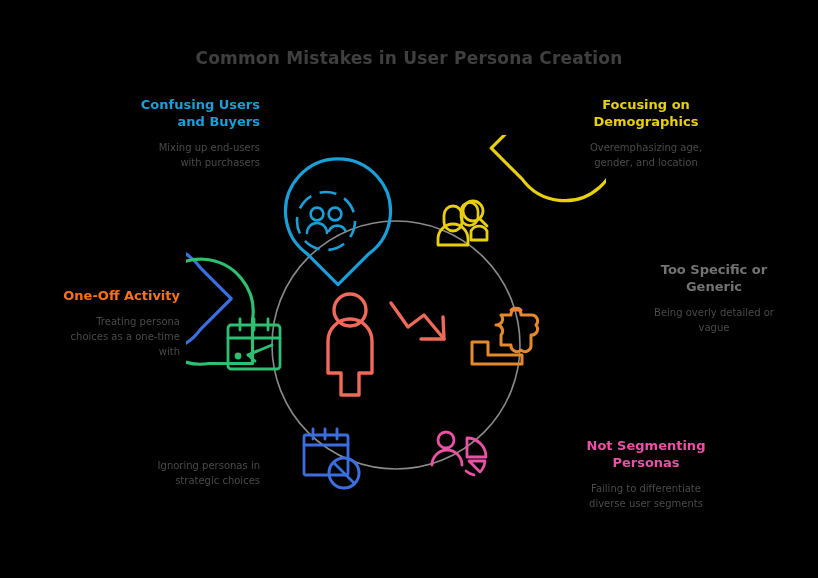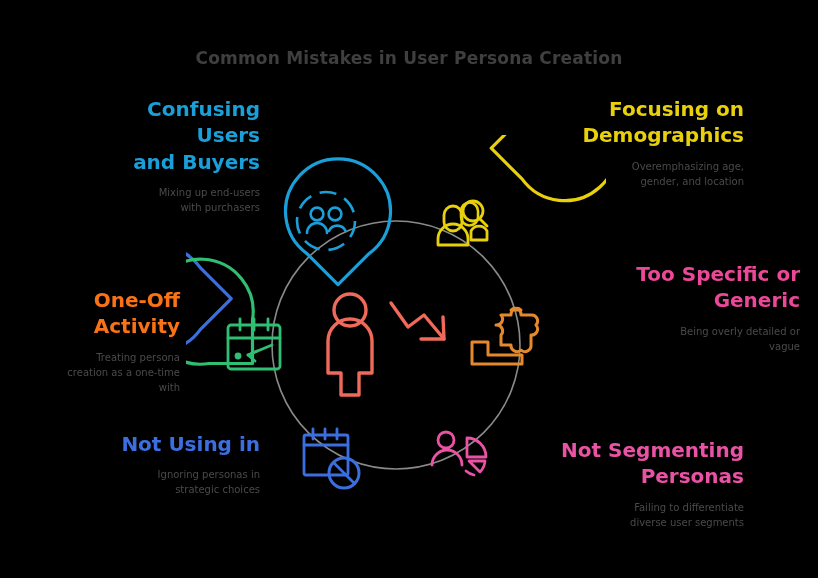--- a/index.html
+++ b/index.html
@@ -36,45 +36,45 @@
     position: absolute;
     left: 186px;
     top: 135px;
     width: 420px;
     height: 420px;
   }
   .lbl {
     position: absolute;
   }
   .lbl .head {
-    font-size: 20px;
+    font-size: 13px;
     font-weight: bold;
     line-height: 1.32;
     margin: 0 0 10px 0;
   }
   .lbl .desc {
     font-size: 10px;
     color: #4a4a4a;
     line-height: 1.5;
     margin: 0;
   }
   .align-r { text-align: right; }
-  .align-l { text-align: right; }
+  .align-l { text-align: center; }
 
   
   #lbl-confusing   { left: 78px;  top: 96px;  width: 182px; }
   #lbl-demographics{ left: 548px; top: 96px;  width: 196px; }
   #lbl-specific    { left: 628px; top: 261px; width: 172px; }
   #lbl-segmenting  { left: 548px; top: 431px; width: 196px; }
   #lbl-decision    { left: 66px;  top: 431px; width: 194px; }
   #lbl-oneoff      { left: 20px;  top: 287px; width: 160px; }
 
   #c-confusing    { color: #1b9fd8; }
   #c-demographics { color: #e8d00a; }
-  #c-specific     { color: #ec4899; }
+  #c-specific     { color: #737373; }
   #c-segmenting   { color: #ea52a5; margin-top: 6px; }
   #c-decision     { color: #3b6fe0; }
   #c-oneoff       { color: #f97316; }
 </style>
 </head>
 <body>
 
 <div id="stage">
 
   <div id="title">Common Mistakes in User Persona Creation</div>
@@ -118,35 +118,35 @@
       <span>Personas</span>
     </div>
     <div class="desc">
       <span>Failing to differentiate</span><br>
       <span>diverse user segments</span>
     </div>
   </div>
 
   <div class="lbl align-r" id="lbl-decision">
     <div class="head" id="c-decision">
-      <span>Not Using in</span><br>
+      <br>
     </div>
     <div class="desc">
       <span>Ignoring personas in</span><br>
       <span>strategic choices</span>
     </div>
   </div>
 
   <div class="lbl align-r" id="lbl-oneoff">
     <div class="head" id="c-oneoff">
       <span>One-Off Activity</span>
     </div>
     <div class="desc">
       <span>Treating persona</span><br>
-      <span>creation as a one-time</span><br>
+      <span>choices as a one-time</span><br>
       <span>with</span>
     </div>
   </div>
 
   <svg class="wheel" viewBox="0 0 420 420">
 
     <circle cx="210" cy="210" r="124" fill="none" stroke="#8a8a8a" stroke-width="1.6"></circle>
 
     <g>
       <path d="M 189 31 A 52 52 0 1 0 189 135 L 189 135 L 189 135 Z" fill="none" stroke="none"></path>

